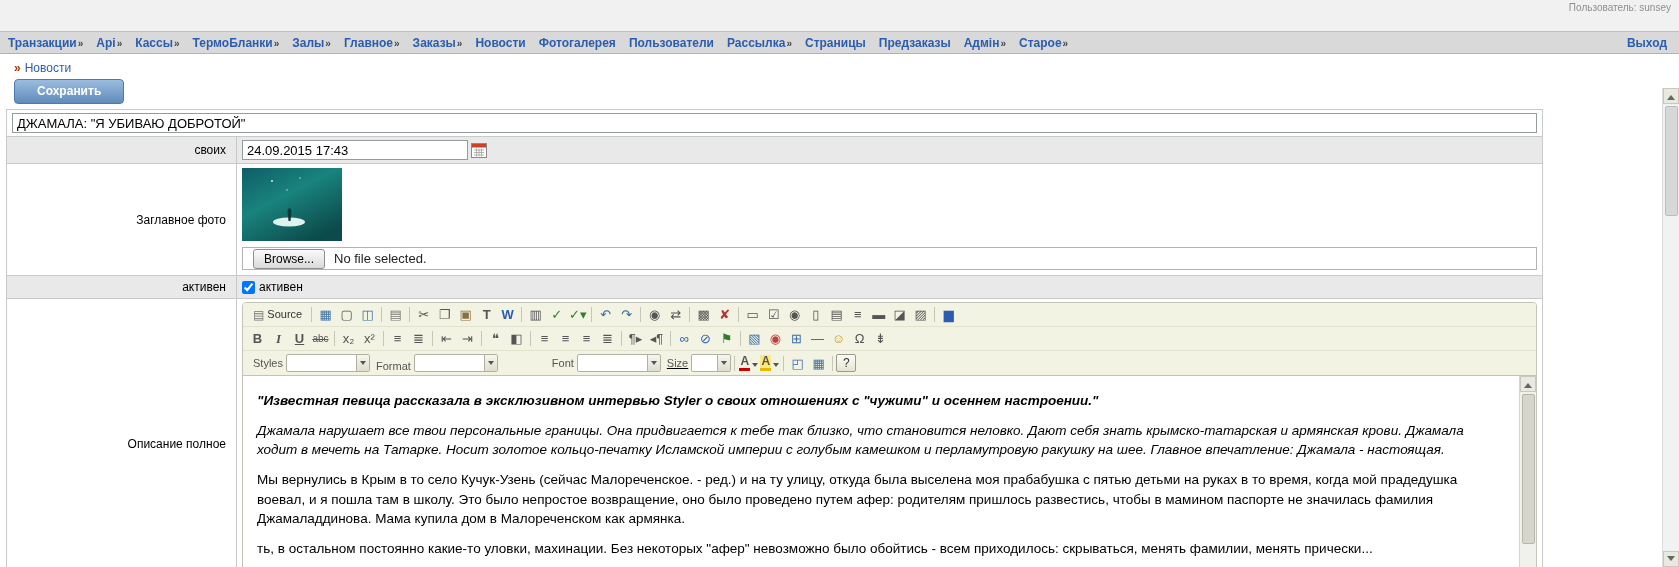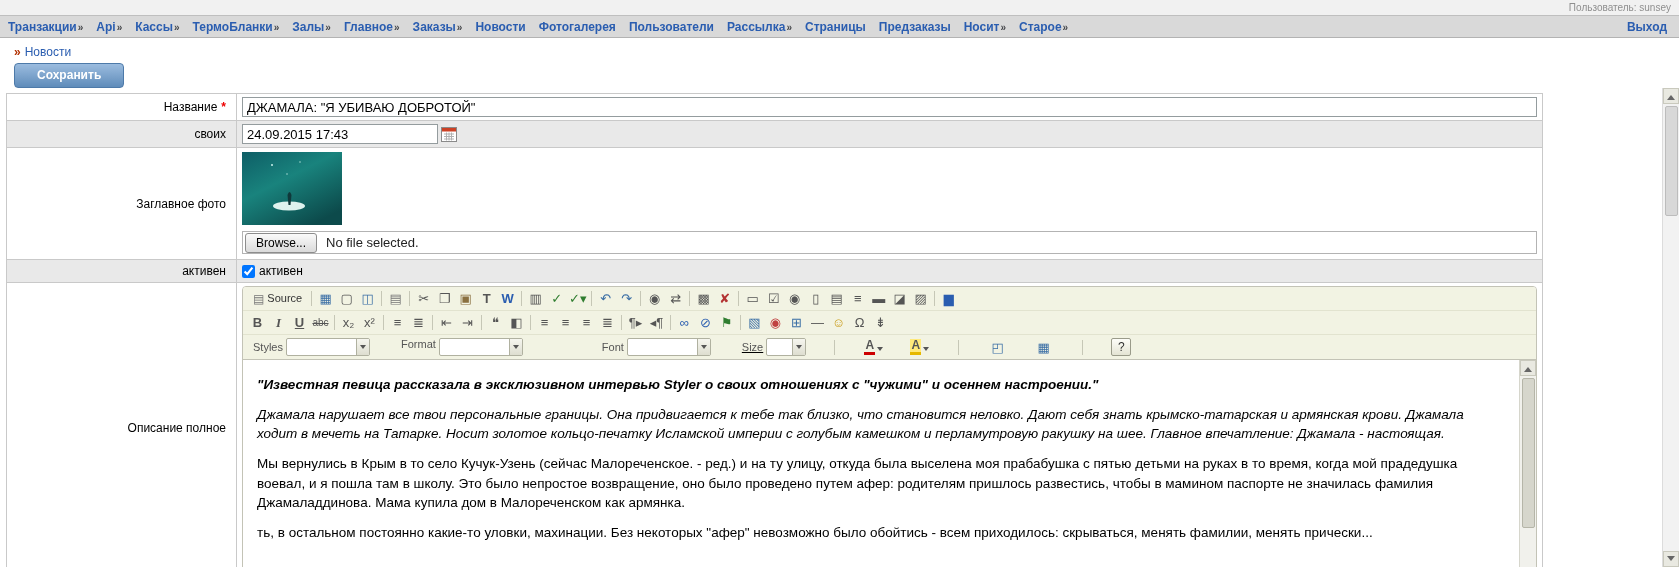--- a/index.html
+++ b/index.html
@@ -1,20 +1,20 @@
 <!DOCTYPE html>
 <html><head>
 <meta charset="utf-8">
 <style>
   * { box-sizing:border-box; margin:0; padding:0; }
   html,body { width:1679px; height:567px; overflow:hidden; background:#fff;
               font-family:"Liberation Sans", sans-serif; position:relative; }
 
   
-  .topbar { height:15px; background:#f1f1f1; color:#8f8f8f; font-size:10px;
+  .topbar { height:31px; background:#f1f1f1; color:#8f8f8f; font-size:10px;
             text-align:right; padding:2px 8px 0 0; }
 
   
   .navbar { height:23px; background:#d9d9d9; border-top:1px solid #bfbfbf;
             border-bottom:1px solid #b3b3b3; display:flex; align-items:center;
             padding:0 10px 0 8px; }
   #nav-items { display:flex; align-items:center; }
   .nav-item { color:#2a5db0; font-weight:bold; font-size:12px; text-decoration:none;
               margin-right:13px; white-space:nowrap; cursor:pointer; }
   .nav-item .caret { font-size:10px; color:#44464a; margin-left:1px; }
@@ -36,42 +36,42 @@
   .form { border:1px solid #c9c9c9; border-bottom:none; }
   .frow { display:flex; border-bottom:1px solid #c9c9c9; background:#fff; }
   .frow.alt { background:#e9e9e9; }
   .fl { width:230px; min-width:230px; border-right:1px solid #c9c9c9; display:flex;
         align-items:center; justify-content:flex-end; padding:4px 10px; font-size:12px;
         color:#000; text-align:right; }
   .fv { flex:1; padding:3px 5px; display:flex; align-items:center; min-width:0; }
   .req { color:#e00; margin-left:4px; font-weight:bold; }
   input.txt { width:100%; height:20px; border:1px solid #949c9e; font-size:13px;
               padding:0 4px; font-family:inherit; background:#fff; color:#000; }
-  input.date { width:196px; }
+  input.date { width:226px; }
   .cal { margin-left:3px; cursor:pointer; flex:none; }
 
   .fv.col { flex-direction:column; align-items:flex-start; justify-content:flex-start;
             padding:4px 5px 5px; }
   .thumb { display:block; }
   .file-box { margin-top:6px; width:100%; height:23px; border:1px solid #b3b3b3;
               display:flex; align-items:center; background:#fff; padding:0 2px; }
   .browse-btn { background:linear-gradient(#fafafa,#dadada); border:1px solid #8d8d8d;
                 border-radius:3px; font-size:12px; padding:2px 10px; margin-right:9px;
-                cursor:pointer; font-family:inherit; }
+                cursor:pointer; font-family:inherit;margin-left:8px; }
   .no-file { font-size:13px; color:#222; }
   .chk-wrap { display:flex; align-items:center; gap:4px; font-size:12px; }
   .chk { width:13px; height:13px; }
 
   
   .editor { width:100%; height:284px; border:1px solid #c3c3b6; border-radius:4px 4px 0 0;
             display:flex; flex-direction:column; overflow:hidden; background:#fff; }
   .toolbar { background:#f2f3e3; border-bottom:1px solid #c3c3b6; }
   .tb { padding:2px 4px; display:flex; align-items:center; height:24px;
         border-bottom:1px solid #e2e3cf; }
-  .tb:last-child { border-bottom:none;gap:25px; }
+  .tb:last-child { border-bottom:none; }
   .tbtn { display:inline-flex; align-items:center; justify-content:center; min-width:21px;
           height:20px; font-size:13px; color:#555; cursor:pointer; border-radius:2px;
           padding:0 1px; line-height:1; }
   .tbtn .srcg { margin-right:3px; color:#777; font-size:12px; }
   .tbtn.src { font-size:11px; color:#333; padding:0 6px; }
   .tbtn .b, .gb { font-weight:bold; }
   .gi { font-style:italic; font-family:"Liberation Serif",serif; font-weight:bold; }
   .gu { text-decoration:underline; font-weight:bold; }
   .gst { text-decoration:line-through; font-size:10px; }
   .tsep { width:1px; height:15px; background:#c6c7b6; margin:0 3px; display:inline-block; }
@@ -133,40 +133,36 @@
       <a class="nav-item"><span>ТермоБланки</span><span class="caret">»</span></a>
       <a class="nav-item"><span>Залы</span><span class="caret">»</span></a>
       <a class="nav-item"><span>Главное</span><span class="caret">»</span></a>
       <a class="nav-item"><span>Заказы</span><span class="caret">»</span></a>
       <a class="nav-item"><span>Новости</span></a>
       <a class="nav-item"><span>Фотогалерея</span></a>
       <a class="nav-item"><span>Пользователи</span></a>
       <a class="nav-item"><span>Рассылка</span><span class="caret">»</span></a>
       <a class="nav-item"><span>Страницы</span></a>
       <a class="nav-item"><span>Предзаказы</span></a>
-      <a class="nav-item"><span>Носит</span><span class="caret">»</span></a>
+      <a class="nav-item"><span>Адмін</span><span class="caret">»</span></a>
       <a class="nav-item"><span>Старое</span><span class="caret">»</span></a>
     </div>
   <a class="nav-item logout">Выход</a>
 </div>
 
 <div class="breadcrumb">
   <span class="marker">»</span><a>Новости</a>
 </div>
 
 <button class="save-btn">Сохранить</button>
 
 <div class="content">
   <div class="form">
 
     <div class="frow">
-      <div class="fl">
-        <span>Название</span>
-        <span class="req">*</span>
-      </div>
       <div class="fv">
         <input class="txt" type="text" value="ДЖАМАЛА: &quot;Я УБИВАЮ ДОБРОТОЙ&quot;" style="">
       </div>
     </div>
 
     <div class="frow alt">
       <div class="fl">
         <span>своих</span>
       </div>
       <div class="fv">
@@ -309,21 +305,21 @@
             <div class="tb" id="tb3">
                 <span style="display: inline-flex; align-items: center;">
                   <span class="combo-label">Styles</span>
                   <span class="combo" style="width: 84px;">
                     <span class="cbody"></span>
                     <span class="carr">
                       <span class="tri"></span>
                     </span>
                   </span>
                 </span>
-                <span style="display: inline-flex; align-items: flex-start;">
+                <span style="display: inline-flex; align-items: flex-end;">
                   <span class="combo-label">Format</span>
                   <span class="combo" style="width: 84px;">
                     <span class="cbody"></span>
                     <span class="carr">
                       <span class="tri"></span>
                     </span>
                   </span>
                 </span>
                 <span style="display: inline-flex; align-items: center; margin-left: 48px;">
                   <span class="combo-label">Font</span>

